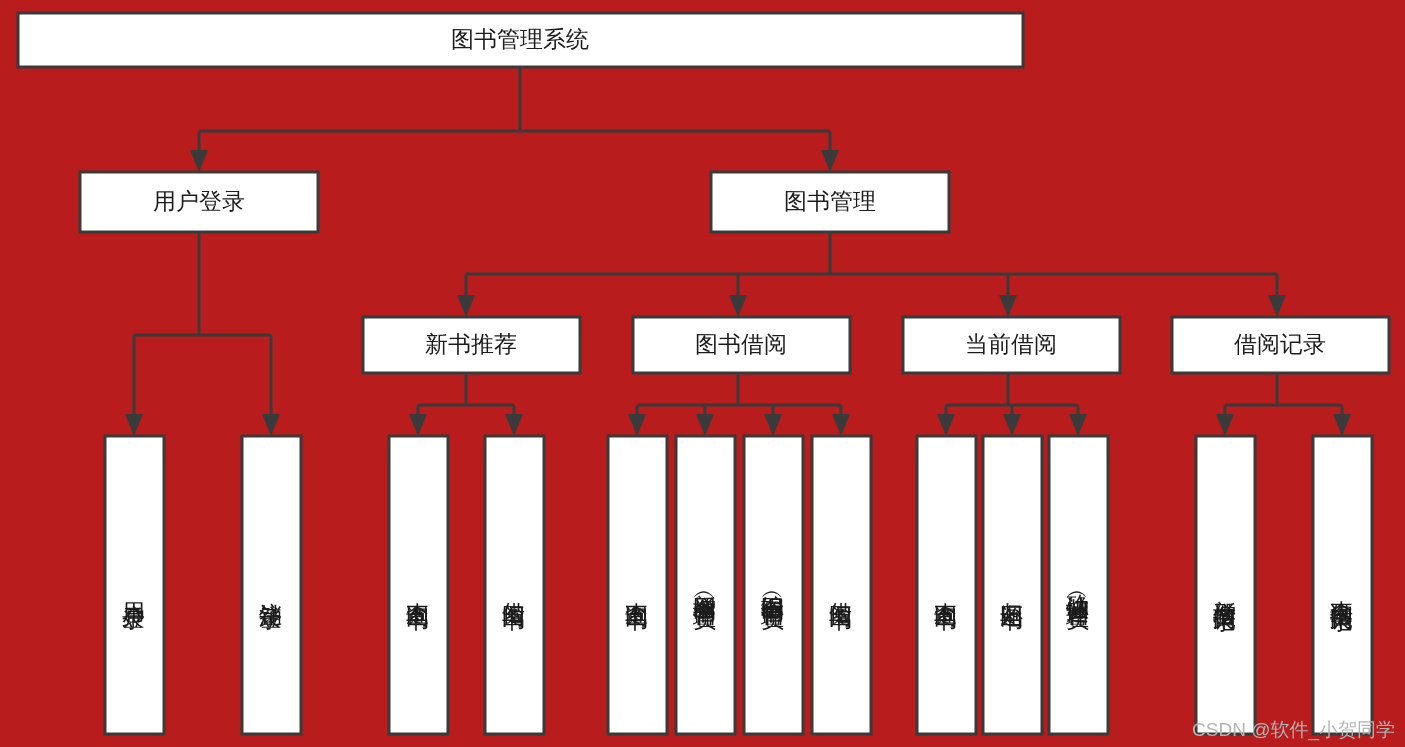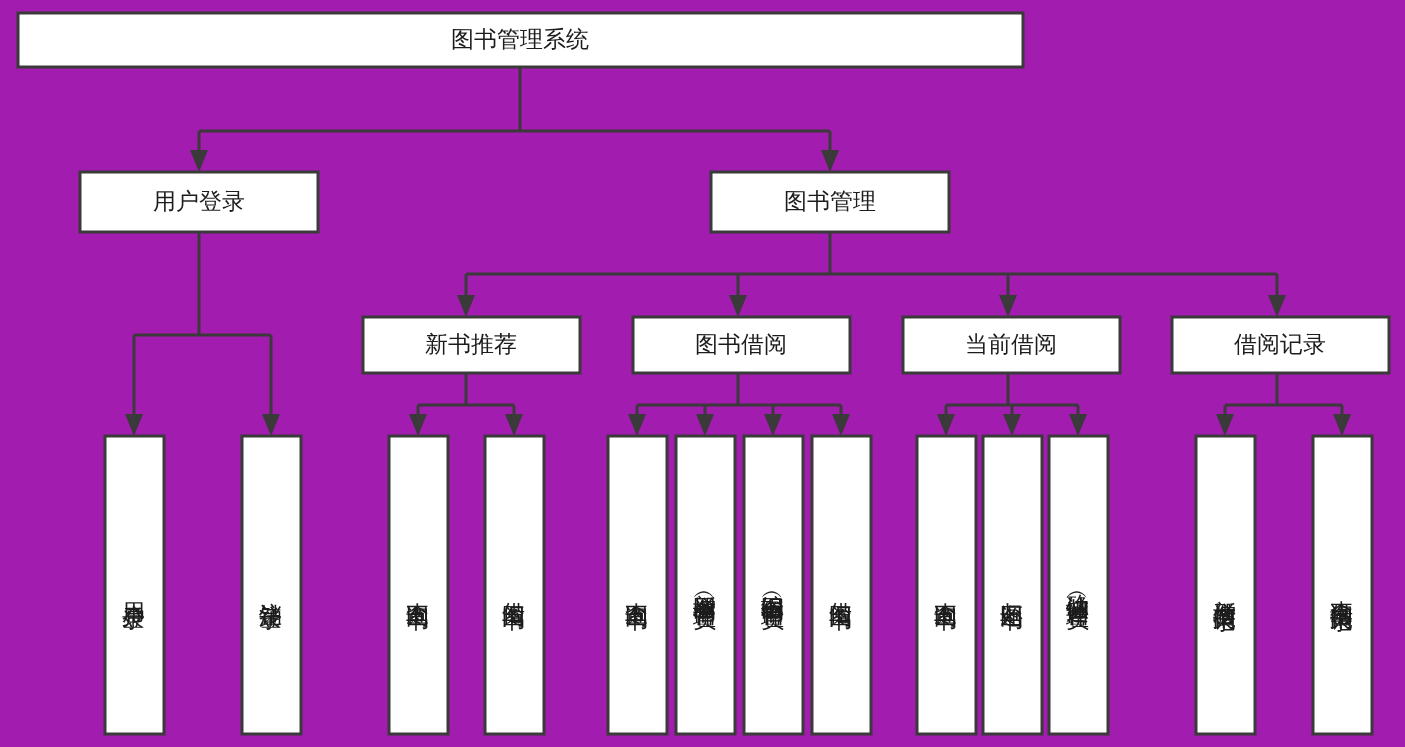--- a/index.html
+++ b/index.html
@@ -10,21 +10,21 @@
   body {
     width: 1405px;
     height: 747px;
     font-family: "Liberation Sans", "DejaVu Sans", sans-serif;
     overflow: hidden;
   }
   #diagram-root {
     position: relative;
     width: 1405px;
     height: 747px;
-    background: #a21caf;
+    background: #b91c1c;
   }
   svg.diagram-canvas {
     position: absolute;
     left: 0;
     top: 0;
     width: 1405px;
     height: 747px;
   }
   .node-box {
     fill: #ffffff;
@@ -242,14 +242,15 @@
       <text class="node-label-v" x="1225" y="588">新增借阅记录</text>
     </g>
 
     <g>
       <rect class="node-box" x="1313" y="436" width="59" height="298"></rect>
       <text class="node-label-v" x="1342" y="588">查询借阅记录</text>
     </g>
 
   </svg>
 
+  <div class="watermark-text">CSDN @软件_小贺同学</div>
 
 </div>
 
 </body></html>

